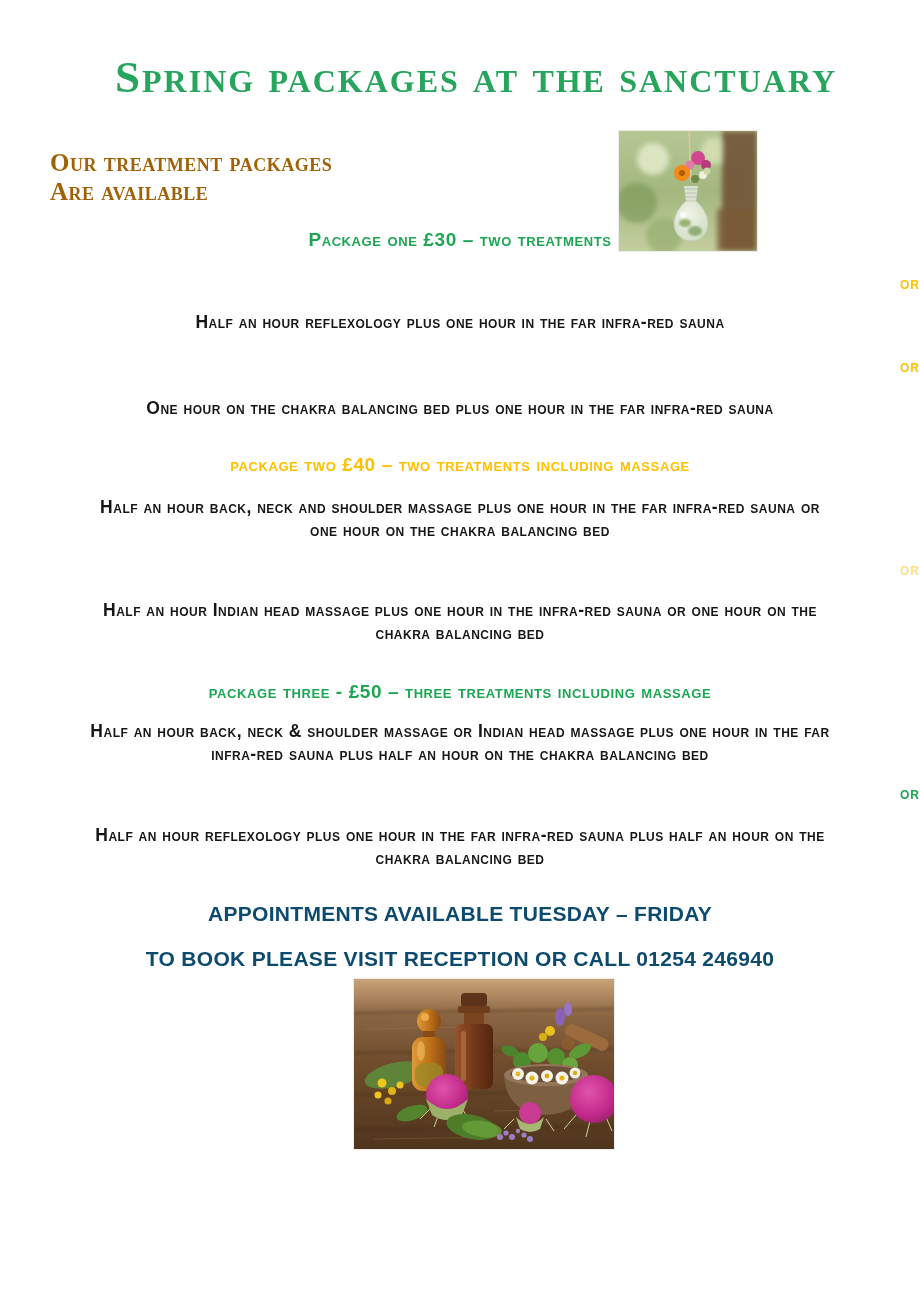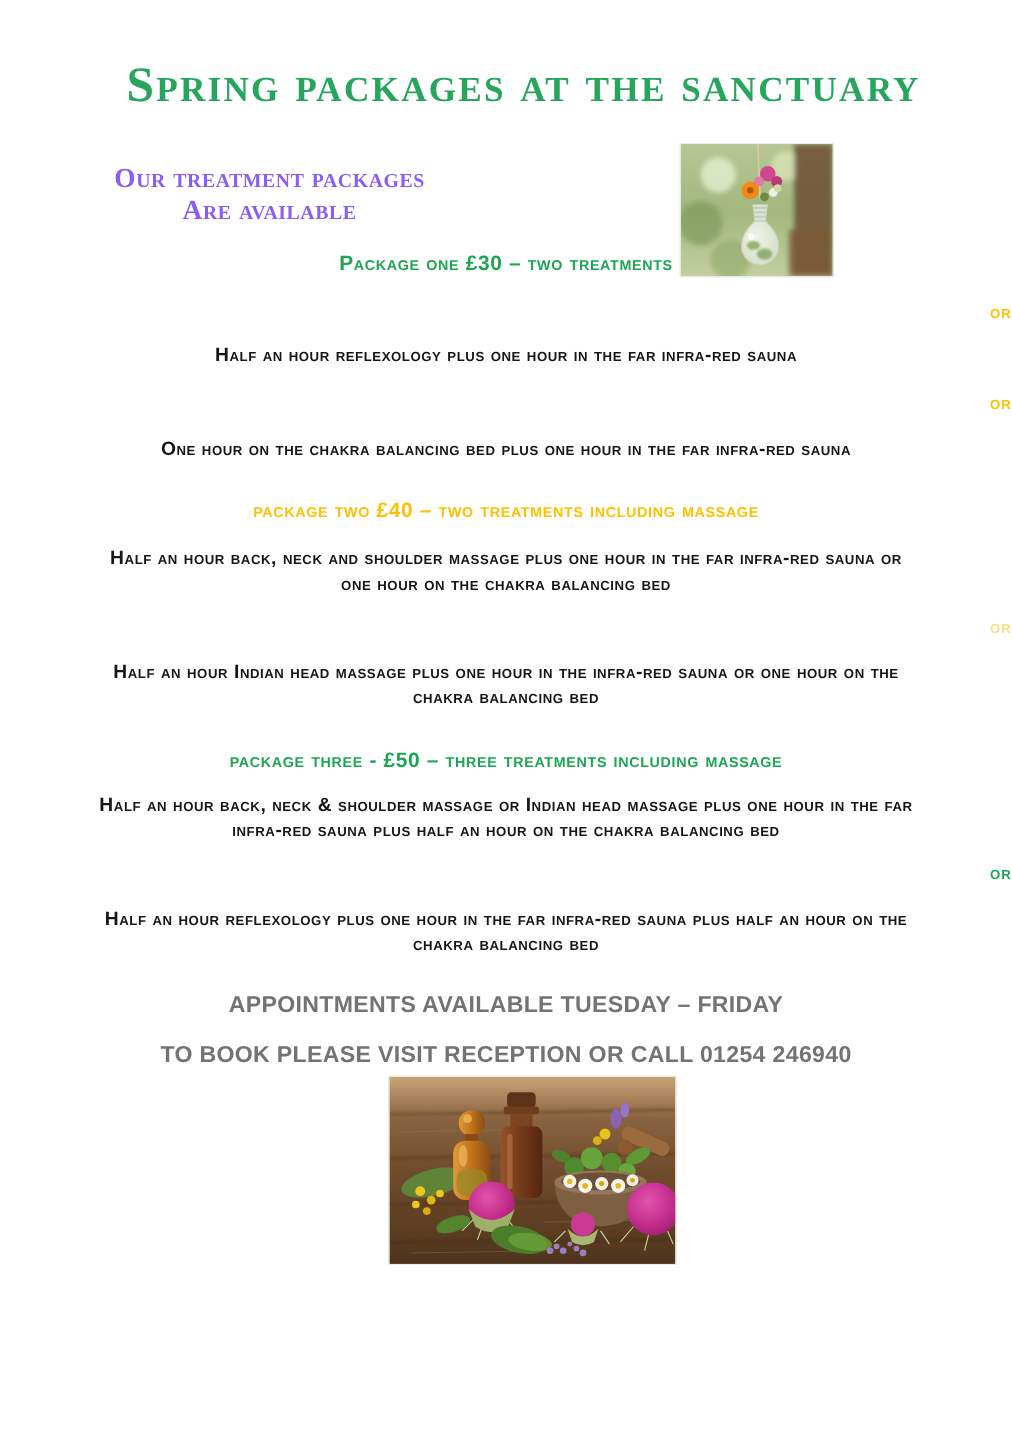--- a/index.html
+++ b/index.html
@@ -2,34 +2,34 @@
 <html><head>
 <meta charset="utf-8">
 <style>
   html,body{margin:0;padding:0;background:#ffffff;}
   #flyer{position:relative;width:920px;height:1301px;background:#ffffff;overflow:hidden;
          font-family:"Liberation Sans",sans-serif;}
   .sc{font-variant-caps:small-caps;}
   .title{margin:54px 0 0;text-align:center;color:#27a55c;
          font-family:"Liberation Serif",serif;font-weight:700;
          font-size:45px;line-height:47px;letter-spacing:2px;padding-left:32px;}
-  .subtitle{position:absolute;left:50px;top:149px;width:390px;text-align:center;
-            color:#8b5cf6;font-family:"Liberation Serif",serif;font-weight:700;
+  .subtitle{position:absolute;left:50px;top:149px;width:390px;
+            color:#a16207;font-family:"Liberation Serif",serif;font-weight:700;
             font-size:25px;line-height:28.5px;letter-spacing:0.5px;}
   .heading{text-align:center;font-weight:700;font-size:19px;line-height:20px;
            letter-spacing:0.6px;}
   .h-green{color:#1ca653}
   .h-gold{color:#ffc000}
   .option{max-width:750px;margin:0 auto;text-align:center;color:#161616;
           font-weight:700;font-size:17.5px;line-height:23px;letter-spacing:0.5px;}
   .or{text-align:right;font-weight:700;font-size:17.5px;line-height:23px;letter-spacing:1px;}
   .or-gold{color:#ffc000}
   .or-light{color:#ffdf82}
   .or-green{color:#1ca653}
-  .footer-line{text-align:center;color:#737373;font-weight:700;
+  .footer-line{text-align:center;color:#0c4a6e;font-weight:700;
                font-size:21px;line-height:24px;letter-spacing:0.3px;}
   .photo{border:1px solid #ececec;overflow:hidden;background:#cfd8b8;}
   #topPhoto{position:absolute;left:618px;top:130px;width:138px;height:120px;}
   #bottomPhoto{width:260px;height:170px;margin:7px 0 0 353px;}
   svg{display:block}
 </style>
 </head>
 <body>
 
 <div id="flyer">

